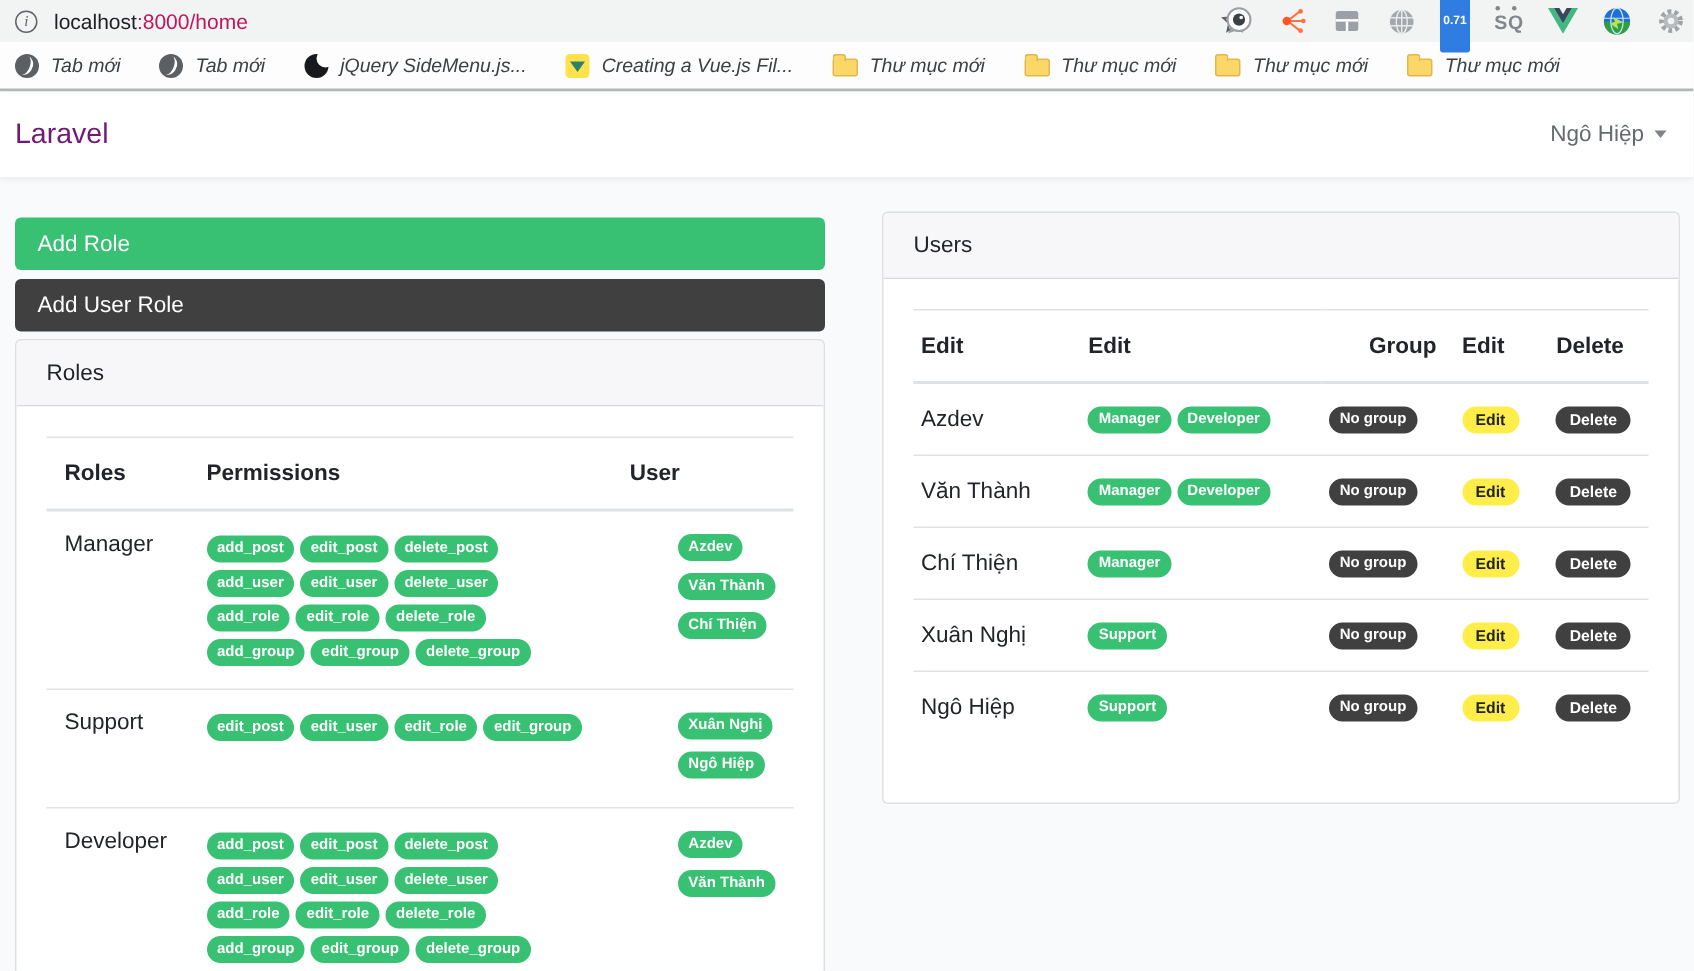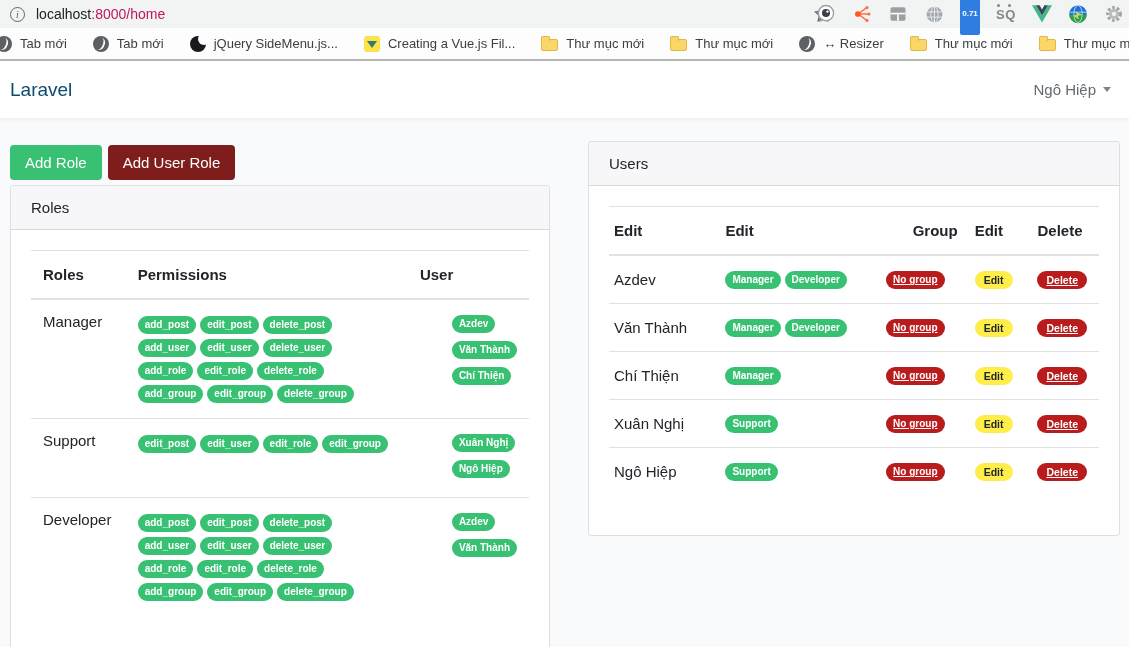--- a/index.html
+++ b/index.html
@@ -13,55 +13,55 @@
   .url-text { font-size:14px; color:#202124; white-space:nowrap; }
   .url-path { color:#be185d; }
   .star-btn { position:absolute; left:812px; top:3px; width:22px; height:22px; display:flex; align-items:center; justify-content:center; cursor:pointer; }
   .ext-icons { position:absolute; right:3px; top:0; height:28px; display:flex; align-items:center; gap:12px; }
   .ext { width:24px; height:26px; display:flex; flex-direction:column; align-items:center; justify-content:center; cursor:pointer; }
   .ps-badge { background:#2f7de1; color:#fff; font-size:8px; font-weight:700; line-height:10px; padding:16px 2px; border-radius:2px; margin-top:0.5px; }
   .sq-text { color:#80868b; font-weight:700; font-size:13px; letter-spacing:0.5px; position:relative; }
   .sq-text::before { content:""; position:absolute; top:-3px; left:1px; width:3px; height:3px; border-radius:50%;
                      background:#80868b; box-shadow:11px 0 0 #80868b; }
 
-  .bookmarksbar { height:33px; background:#fdfdfd; border-bottom:2px solid #b4b6b8; display:flex; align-items:center; padding-left:2px; overflow:hidden; }
+  .bookmarksbar { height:33px; background:#fdfdfd; border-bottom:2px solid #b4b6b8; display:flex; align-items:center; padding-left:16px; overflow:hidden;font-style:italic; }
   .bm-item { display:flex; align-items:center; gap:8px; padding:0 13px; height:100%; cursor:pointer; white-space:nowrap; }
   .bm-item:first-child { padding-left:2px; margin-left:-8px; }
   .bm-label { font-size:13px; color:#3c4043; }
   .bm-icon { width:16px; height:16px; position:relative; flex:none; }
   .bm-icon.globe { border-radius:50%; background:#5c5f63; overflow:hidden; }
   .bm-icon.globe::after { content:""; position:absolute; width:9px; height:13px; left:1px; top:1px;
                           border-right:2px solid #fdfdfd; border-radius:50%; transform:rotate(20deg); }
   .bm-icon.folder { width:17px; height:12px; margin-top:3px; background:#fbd768; border:1px solid #e3b64e; border-radius:2px; }
   .bm-icon.folder::before { content:""; position:absolute; top:-4px; left:-1px; width:7px; height:4px;
                             background:#fbd768; border:1px solid #e3b64e; border-bottom:none; border-radius:2px 2px 0 0; }
   .bm-icon.vue-doc { background:#ffe24b; border-radius:3px; }
   .bm-icon.vue-doc::after { content:""; position:absolute; left:3px; top:5px; border-left:5px solid transparent;
                             border-right:5px solid transparent; border-top:7px solid #2f7f6f; }
   .bm-icon.jquery { background:#17191c; border-radius:50%; }
   .bm-icon.jquery::after { content:""; position:absolute; width:12px; height:12px; border-radius:50%;
                            background:#fdfdfd; right:-4px; top:-3px; }
 
   
   .navbar { height:57px; background:#fff; display:flex; align-items:center; justify-content:space-between;
             padding:0 18px 0 10px; box-shadow:0 2px 4px rgba(0,0,0,0.055); position:relative; z-index:2; }
-  .brand { font-size:19px; color:#0c4a6e; text-decoration:none; cursor:pointer; }
+  .brand { font-size:19px; color:#701a75; text-decoration:none; cursor:pointer; }
   .user-menu { font-size:15px; color:#636b6f; display:flex; align-items:center; gap:7px; cursor:pointer; }
   .caret { width:0; height:0; border-left:4px solid transparent; border-right:4px solid transparent; border-top:5px solid #7d858a; }
 
   
   .page { padding:23px 10px 0 10px; display:flex; align-items:flex-start; }
   .col-left { width:540px; flex:none; }
   .col-right { width:532px; flex:none; margin-left:38px; }
 
-  .btn-row { margin-top:4px; display:flex; gap:6px; }
+  .btn-row { margin-top:4px; display:flex; gap:6px;flex-direction:column; }
   .btn { height:35px; padding:0 15px; border:none; border-radius:4px; color:#fff; font-size:15px;
          display:inline-flex; align-items:center; cursor:pointer; font-family:inherit; }
   .btn-green { background:#38c172; }
-  .btn-blue { background:#7f1d1d; }
+  .btn-blue { background:#404040; }
 
   .card { background:#fff; border:1px solid rgba(0,0,0,0.125); border-radius:4px; }
   .card-left { margin-top:5px; min-height:500px; }
   .card-right { min-height:395px; }
   .card-header { padding:13px 20px; background:#f7f7f9; border-bottom:1px solid rgba(0,0,0,0.125);
                  font-size:15px; color:#212529; border-radius:4px 4px 0 0; }
   .card-body { padding:20px; }
 
   table { width:100%; border-collapse:collapse; }
   th, td { text-align:left; font-size:15px; color:#212529; }
@@ -76,21 +76,21 @@
   table.users thead th, table.users tbody td { padding-left:5px; }
   table.users th.ucol0 { width:113px; }
   table.users th.ucol1 { width:163px; }
   table.users th.ucol2 { width:89px;text-align:right; }
   table.users th.ucol3 { width:63px; }
   table.users tbody td { vertical-align:middle; height:48px; padding-top:10px; padding-bottom:10px; }
 
   .badge { display:inline-block; padding:3px 7px; font-size:10px; font-weight:700; line-height:12px;
            border-radius:9px; white-space:nowrap; }
   .badge-green { background:#38c172; color:#fff; }
-  .badge-red { background:#b91c1c; color:#fff;text-decoration:underline; }
+  .badge-red { background:#404040; color:#fff; }
   .badge-yellow { background:#ffed4a; color:#212529; }
   .badge-action { cursor:pointer; padding:3px 9px; font-size:10.5px; }
   .perm-badge { margin:2.5px 4px 2.5px 0; }
   .role-badge { margin-right:4px; }
 </style>
 </head>
 <body>
 
 <div class="urlbar">
   <span class="info-circle">i</span>
@@ -198,24 +198,20 @@
     </div>
     <div class="bm-item">
       <span class="bm-icon folder"></span>
       <span class="bm-label">Thư mục mới</span>
     </div>
     <div class="bm-item">
       <span class="bm-icon folder"></span>
       <span class="bm-label">Thư mục mới</span>
     </div>
     <div class="bm-item">
-      <span class="bm-icon globe"></span>
-      <span class="bm-label">↔ Resizer</span>
-    </div>
-    <div class="bm-item">
       <span class="bm-icon folder"></span>
       <span class="bm-label">Thư mục mới</span>
     </div>
     <div class="bm-item">
       <span class="bm-icon folder"></span>
       <span class="bm-label">Thư mục mới</span>
     </div>
   </div>
 
 <div class="navbar">

